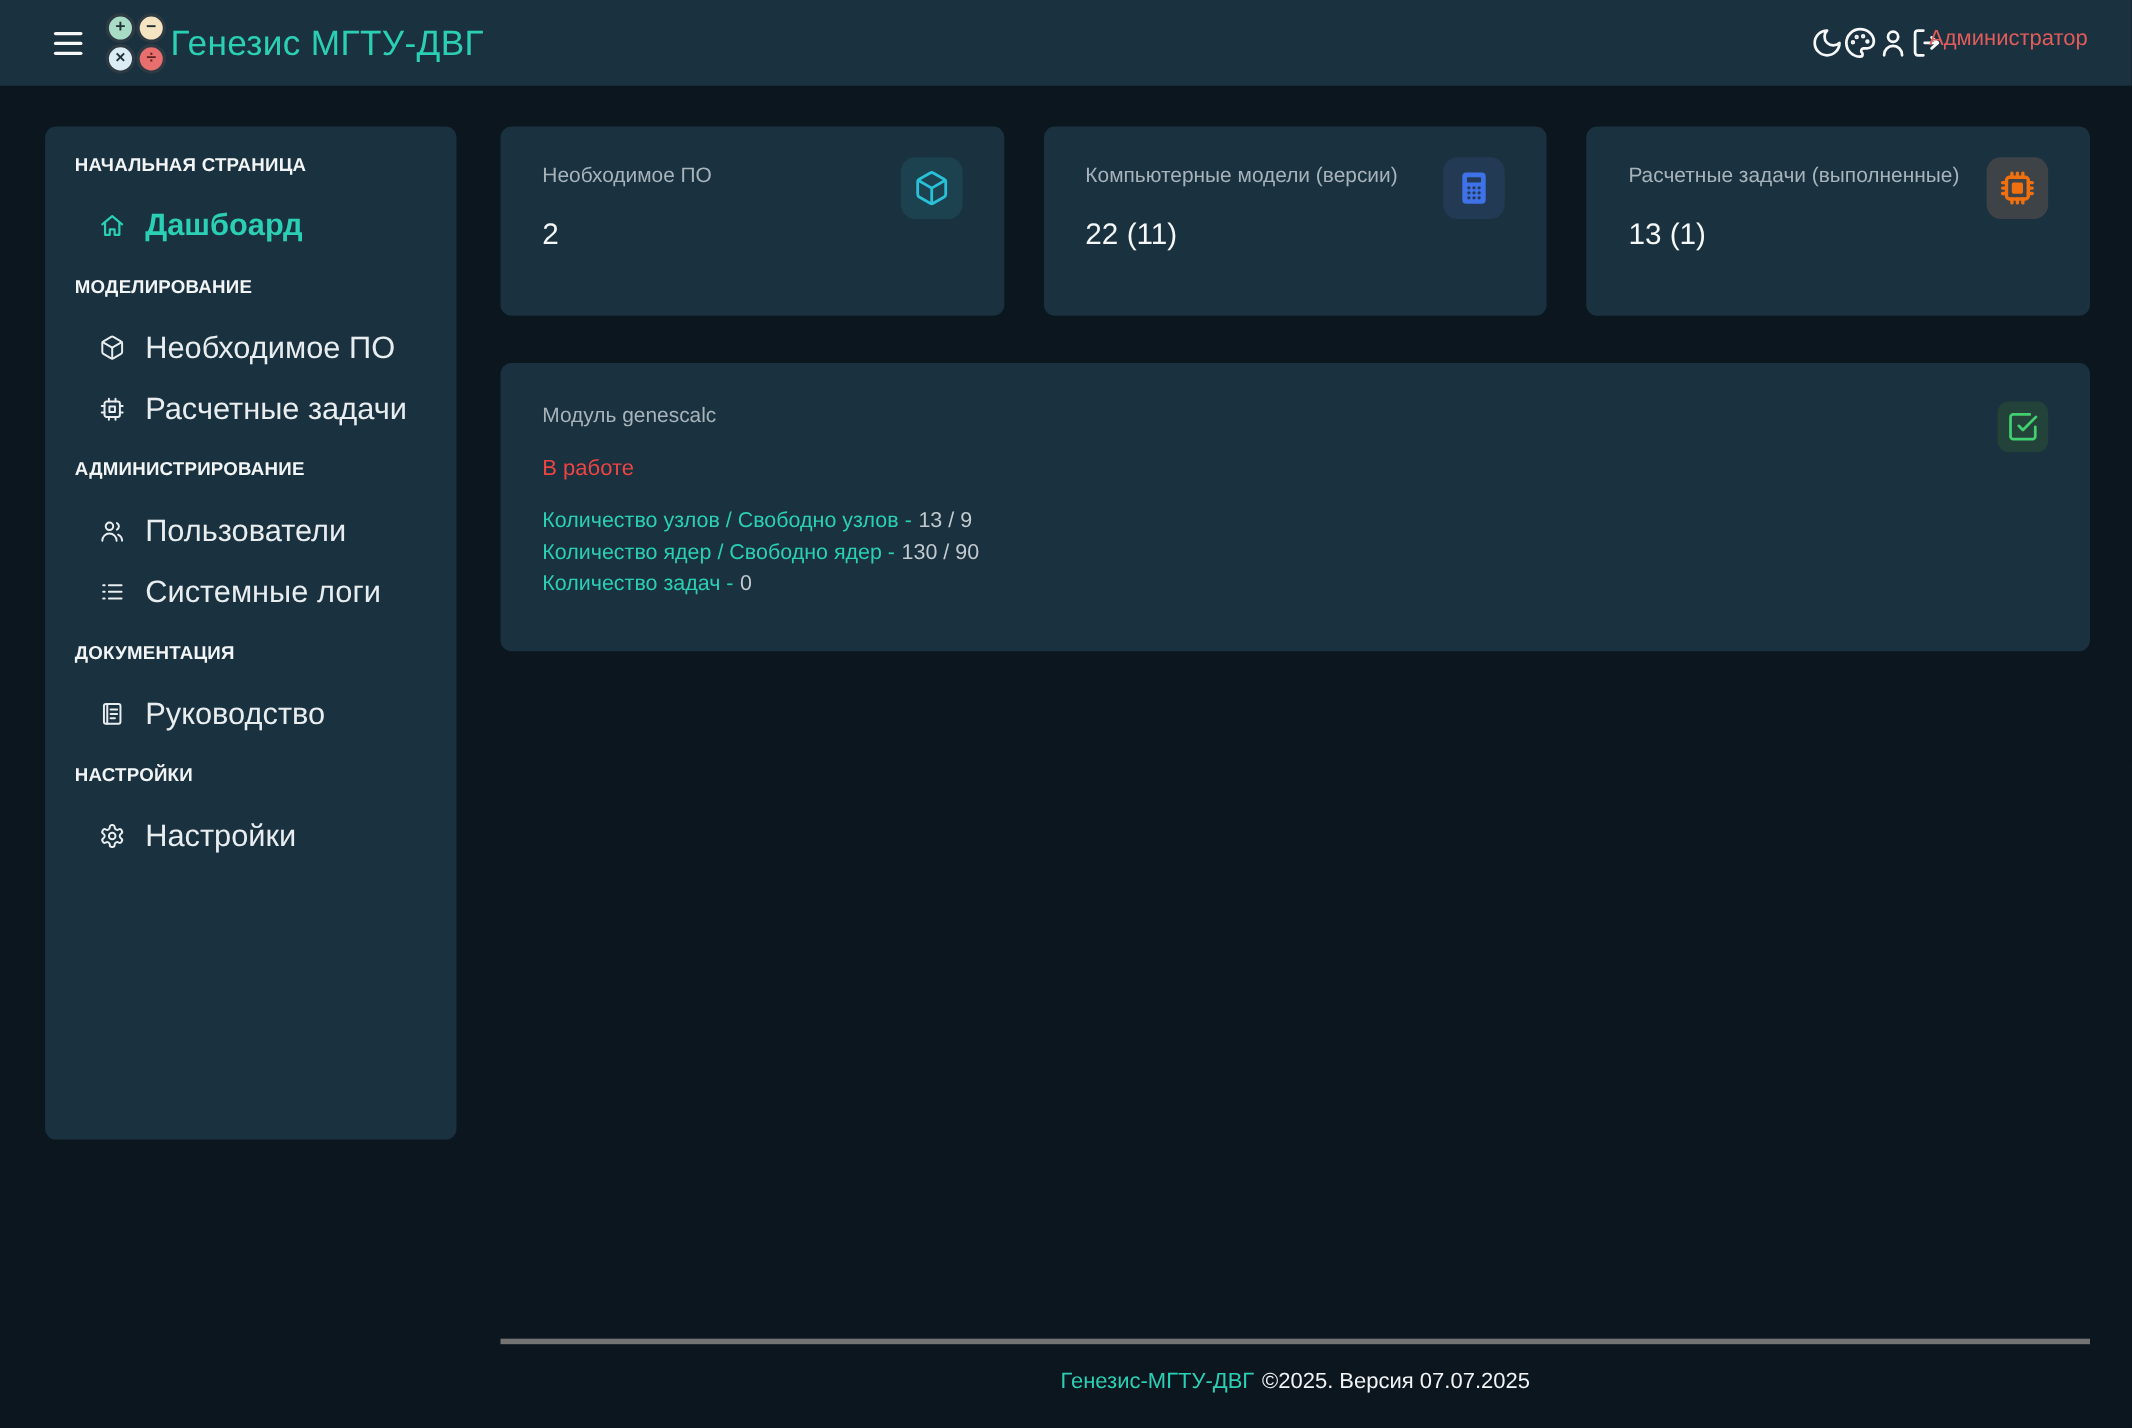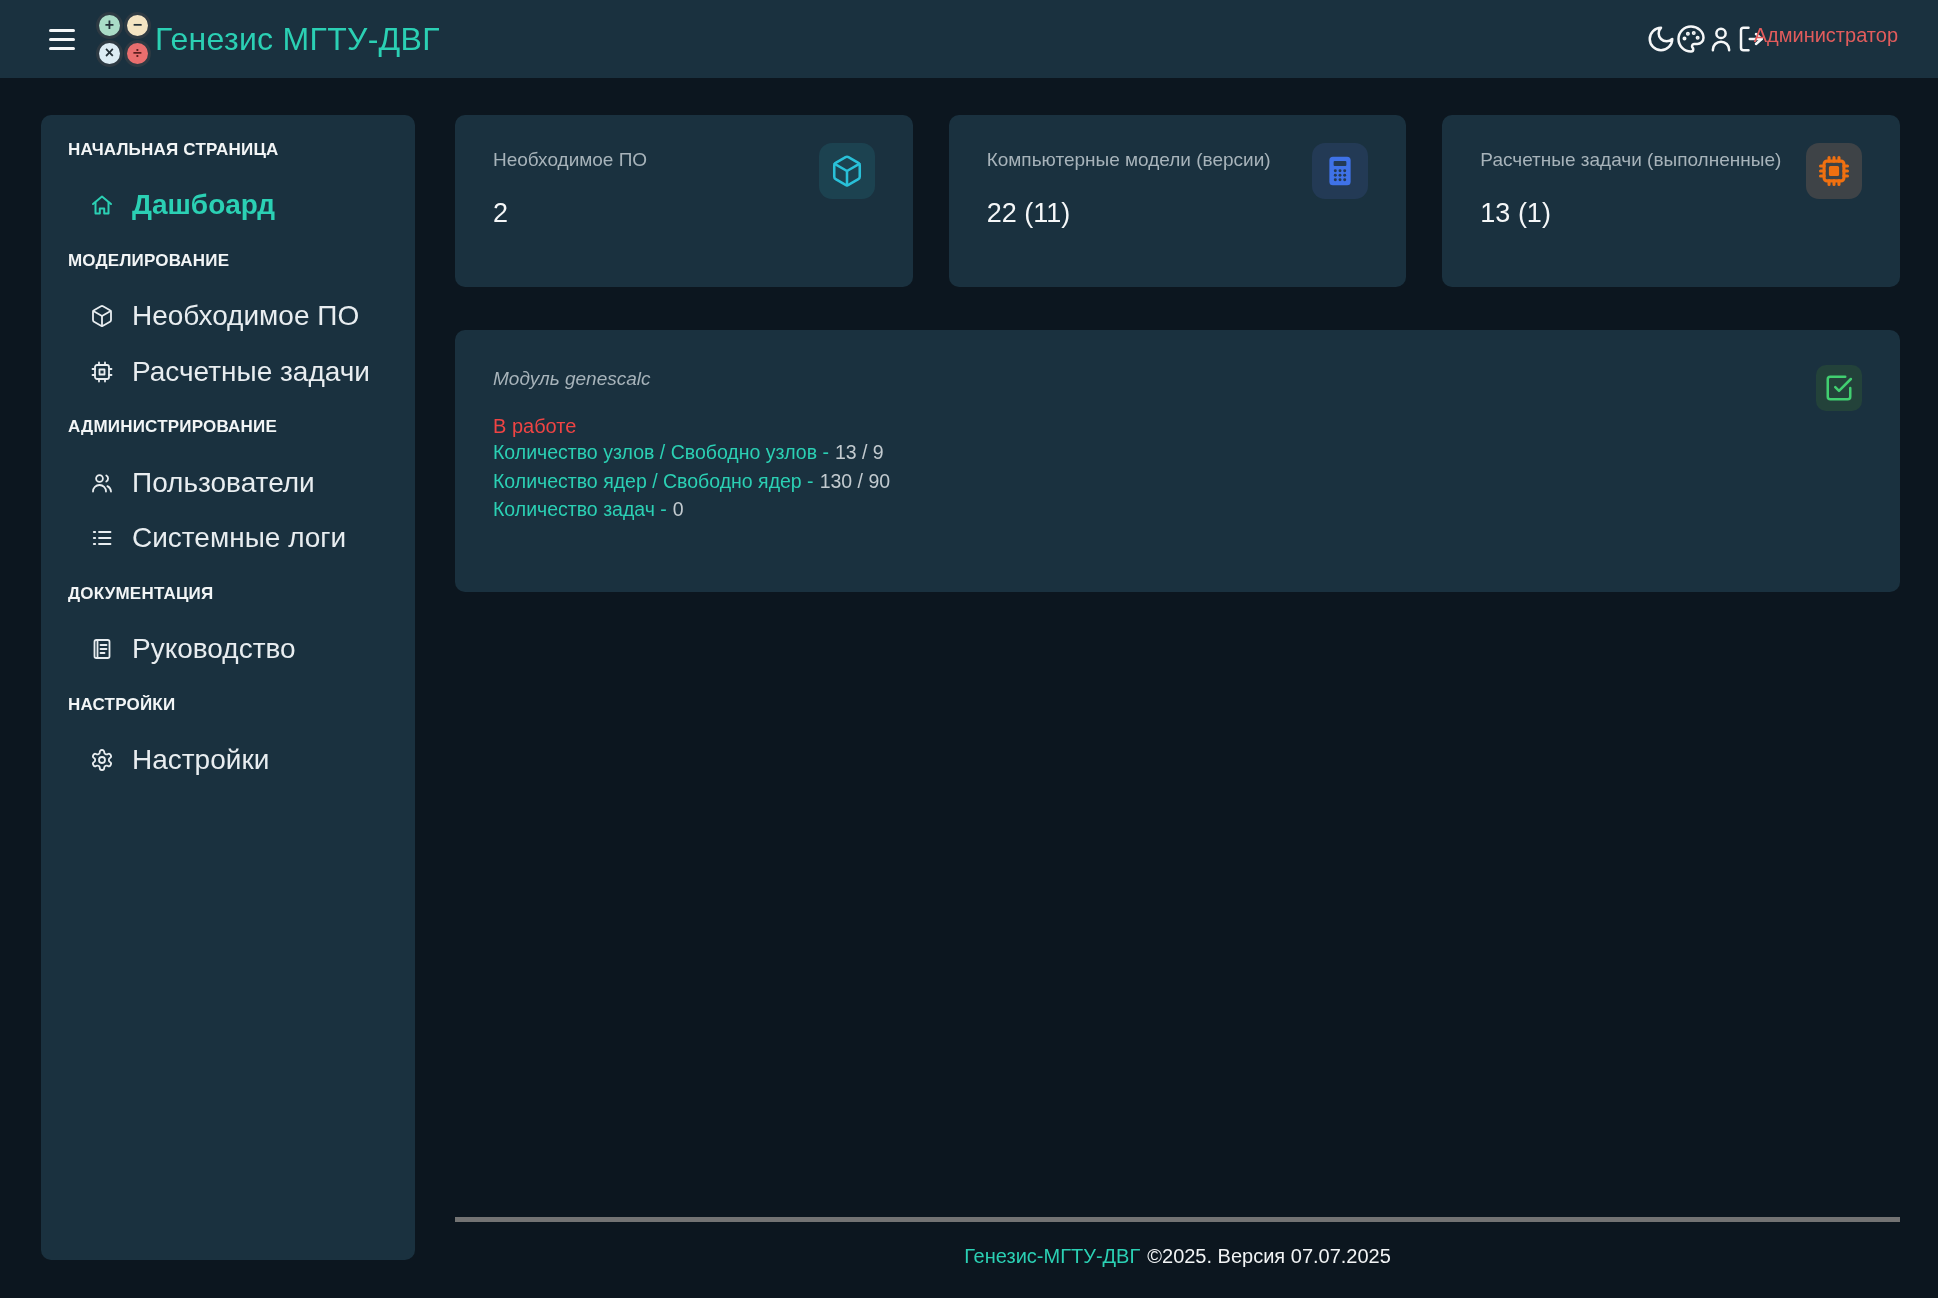--- a/index.html
+++ b/index.html
@@ -38,21 +38,21 @@
   .lc-div   { background: #e96e6e; color: #5c1f1f; }
   .app-title { margin-left: 4px; font-size: 32px; font-weight: 500; color: #2bd0b4; letter-spacing: 0.3px; }
   .header-right { display: flex; align-items: flex-start; }
   .hdr-icon-btn { background: none; border: none; cursor: pointer; color: #f5f7f8; display: flex; align-items: center; }
   .hdr-icon-btn svg { width: 30px; height: 30px; }
   .user-role { font-size: 20px; color: #e25c5c; margin-left: -12px; cursor: pointer; }
   
   .layout { display: flex; gap: 40px; padding: 37px 38px 0 41px; align-items: flex-start; }
   
   .sidebar {
-    width: 374px; height: 1145px;
+    width: 374px; height: 921px;
     background: #1a313f; border-radius: 10px;
     padding-top: 7px; flex: none;
   }
   .side-row { height: 55.5px; display: flex; align-items: center; }
   .side-section { padding-left: 27px; font-size: 17px; font-weight: bold; color: #f2f5f6; letter-spacing: 0.2px; }
   .side-item { padding-left: 49px; gap: 18px; font-size: 28px; color: #e8edf0; cursor: pointer; }
   .side-item svg { width: 24px; height: 24px; flex: none; }
   .side-item.active { color: #2bd0b4; font-weight: bold; }
   
   .main { flex: 1; display: flex; flex-direction: column; min-height: 1163px; }
@@ -71,23 +71,23 @@
   }
   .icon-square svg { width: 34px; height: 34px; }
   .sq-cyan   { background: #1c4250; color: #29c0d8; }
   .sq-blue   { background: #233a55; color: #3f72e8; }
   .sq-grey   { background: #3e4347; color: #f07010; }
   
   .module-card {
     height: 262px; background: #1a313f; border-radius: 10px;
     padding: 38px; position: relative;
   }
-  .module-label { font-size: 19px; color: #a7b3ba; font-weight: normal; font-style: italic; }
+  .module-label { font-size: 19px; color: #a7b3ba; font-weight: normal; }
   .module-status { font-size: 20px; color: #ef4444; margin-top: 25px; font-weight: normal; }
-  .module-stats { }
+  .module-stats { margin-top: 21px; }
   .module-stat-line { font-size: 19.5px; line-height: 28.5px; }
   .stat-label { color: #2bd0b4; }
   .stat-num { color: #c2cacf; margin-left: 6px; }
   .sq-green {
     position: absolute; top: 35px; right: 38px;
     width: 46px; height: 46px; border-radius: 10px;
     background: #23423a; color: #41cf70;
     display: flex; align-items: center; justify-content: center;
   }
   .sq-green svg { width: 30px; height: 30px; }

